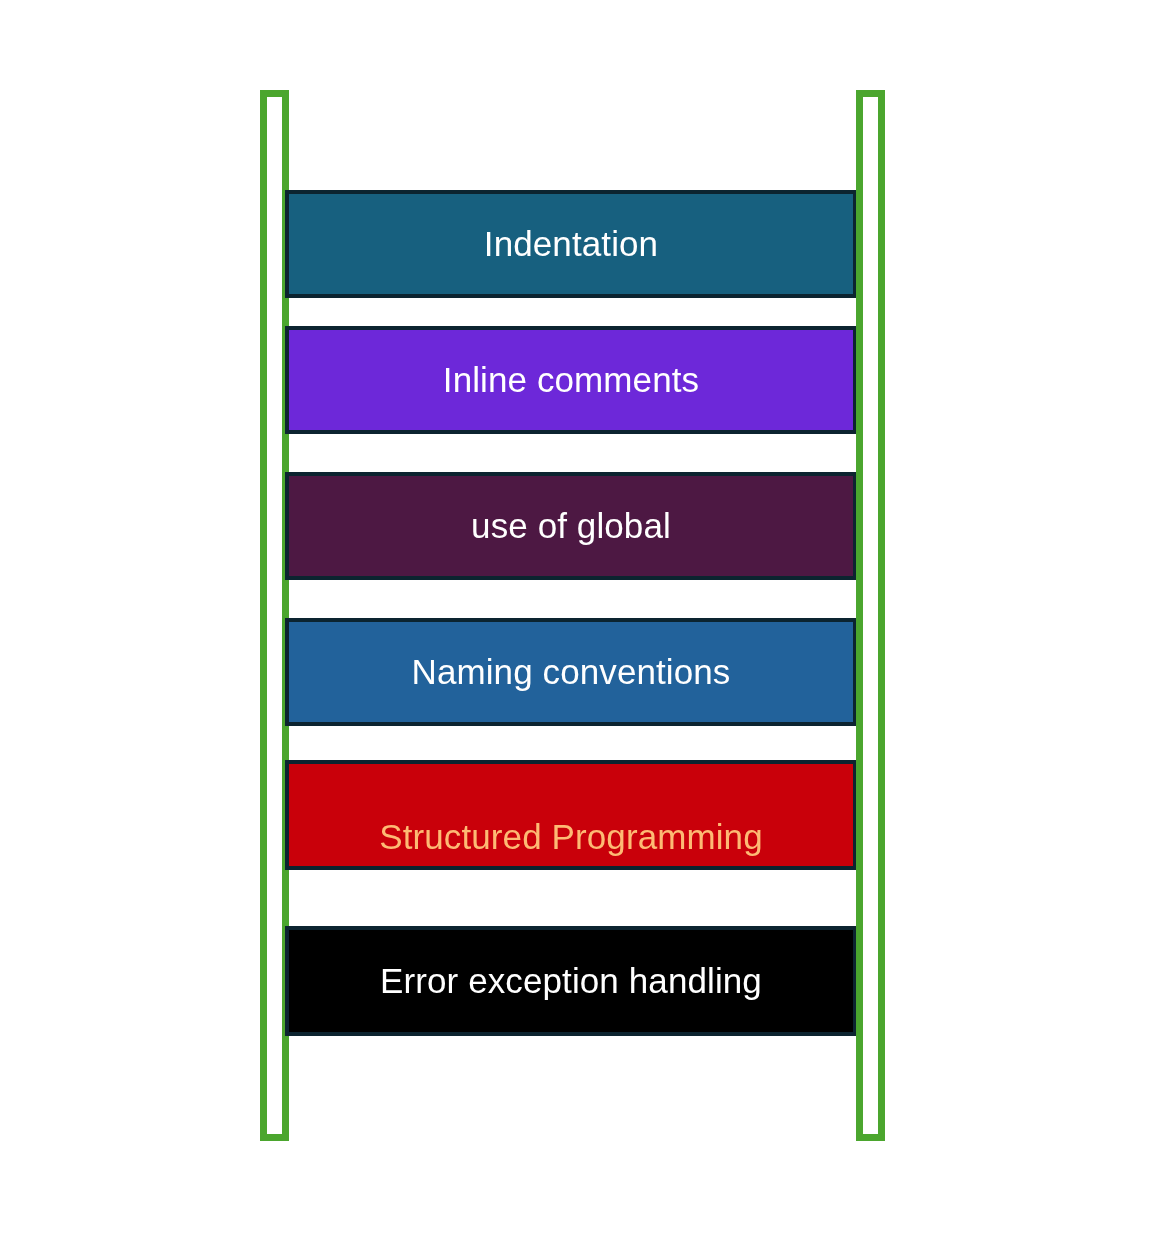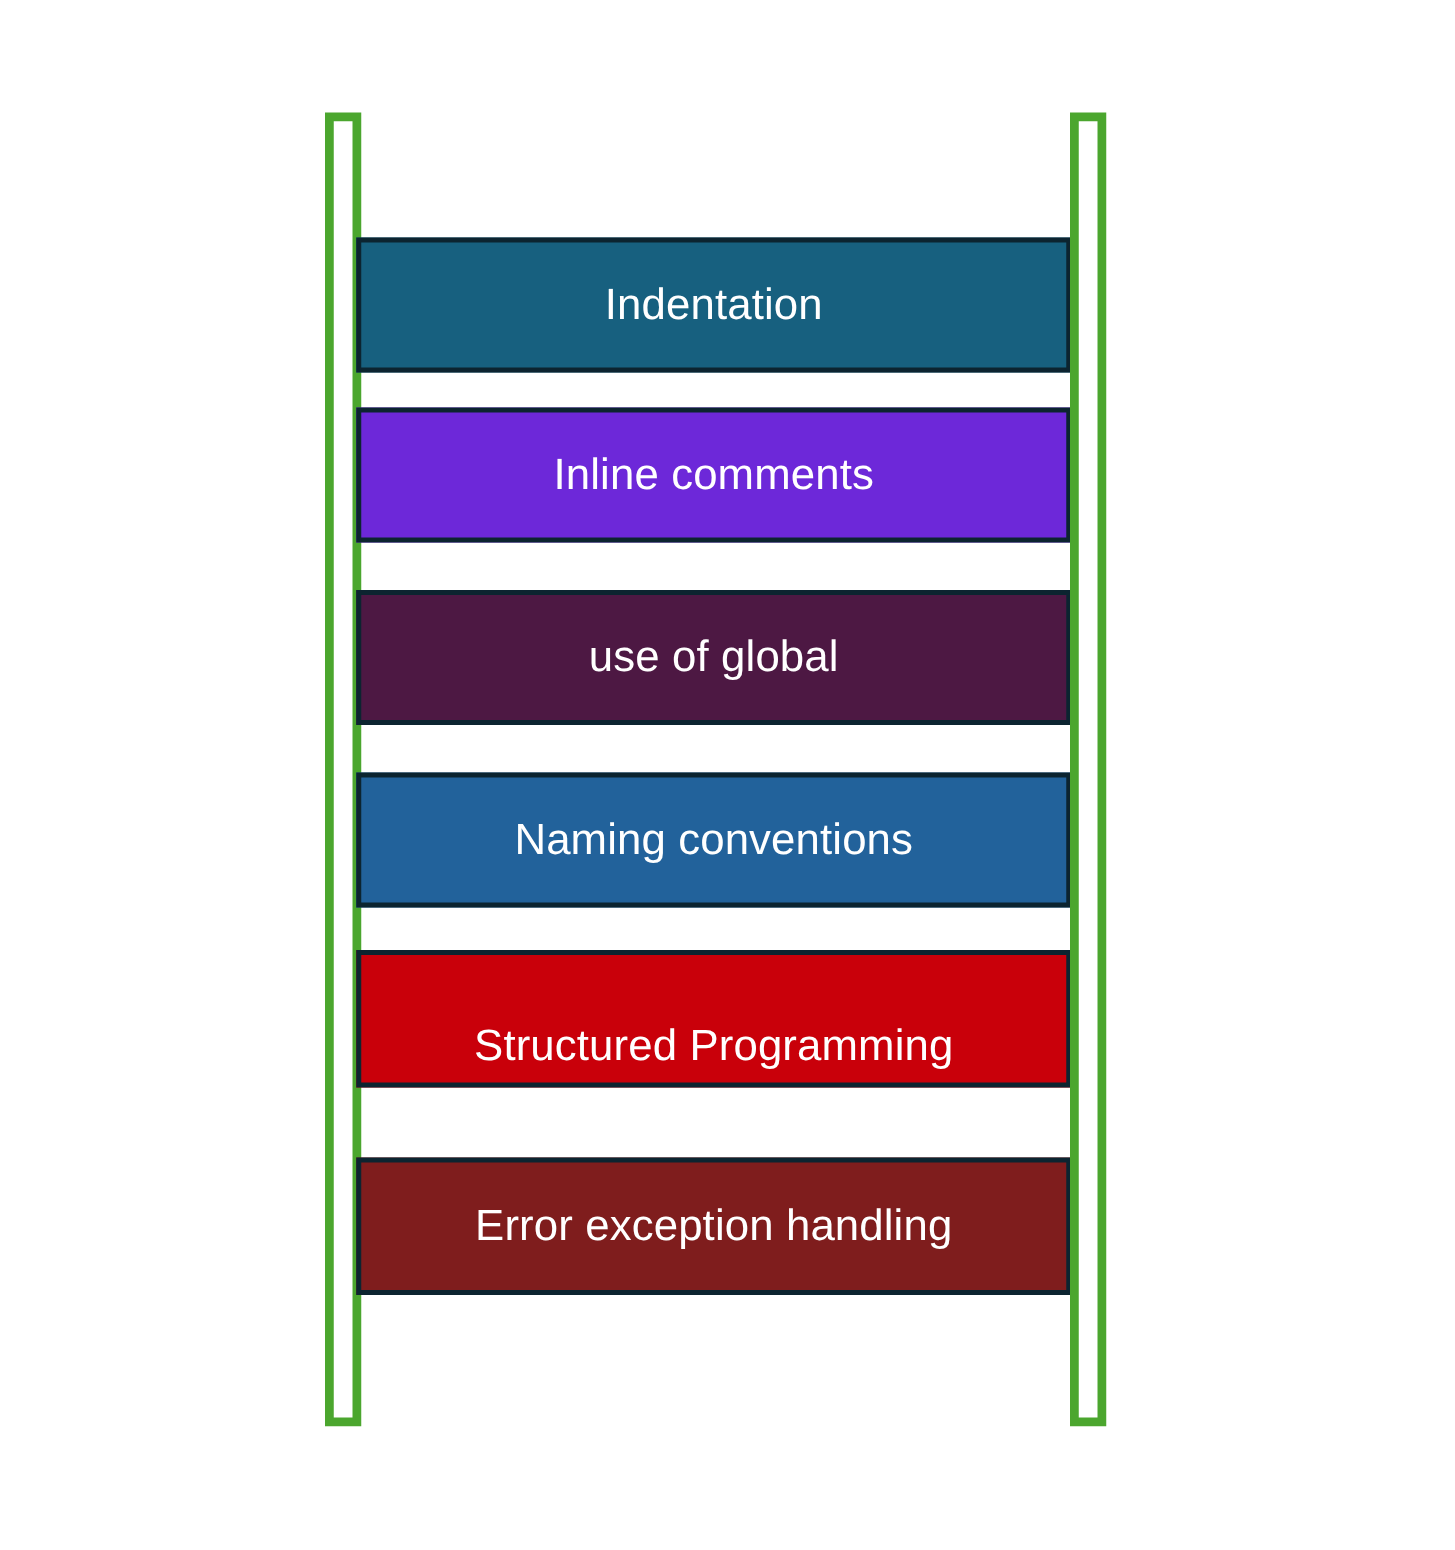--- a/index.html
+++ b/index.html
@@ -101,24 +101,24 @@
 
     <div class="rung" id="rung-2" style="left: 285px; width: 572px; top: 472px; height: 108px; background: rgb(77, 24, 67); border-color: rgb(12, 36, 48); border-width: 4px;">
       <span class="rung-label" style="color: rgb(255, 255, 255);">use of global</span>
     </div>
 
     <div class="rung" id="rung-3" style="left: 285px; width: 572px; top: 618px; height: 108px; background: rgb(34, 98, 155); border-color: rgb(12, 36, 48); border-width: 4px;">
       <span class="rung-label" style="color: rgb(255, 255, 255);">Naming conventions</span>
     </div>
 
     <div class="rung" id="rung-4" style="left: 285px; width: 572px; top: 760px; height: 110px; background: rgb(201, 0, 10); border-color: rgb(12, 36, 48); border-width: 4px;">
-      <span class="rung-label" style="color: #ffffff; margin-top: 45px;">Structured Programming</span>
+      <span class="rung-label" style="color: #fdba74; margin-top: 45px;">Structured Programming</span>
     </div>
 
-    <div class="rung" id="rung-5" style="left: 285px; width: 572px; top: 926px; height: 110px; background: #7f1d1d; border-color: rgb(12, 36, 48); border-width: 4px;">
+    <div class="rung" id="rung-5" style="left: 285px; width: 572px; top: 926px; height: 110px; background: #000000; border-color: rgb(12, 36, 48); border-width: 4px;">
       <span class="rung-label" style="color: rgb(255, 255, 255);">Error exception handling</span>
     </div>
 
   </div>
 
   <div class="rail rail-right" style="left: 856px; top: 90px; width: 29px; height: 1051px; border-color: rgb(75, 166, 46); border-width: 7px; background: rgb(255, 255, 255);"></div>
 
 </div>
 
 </body></html>

